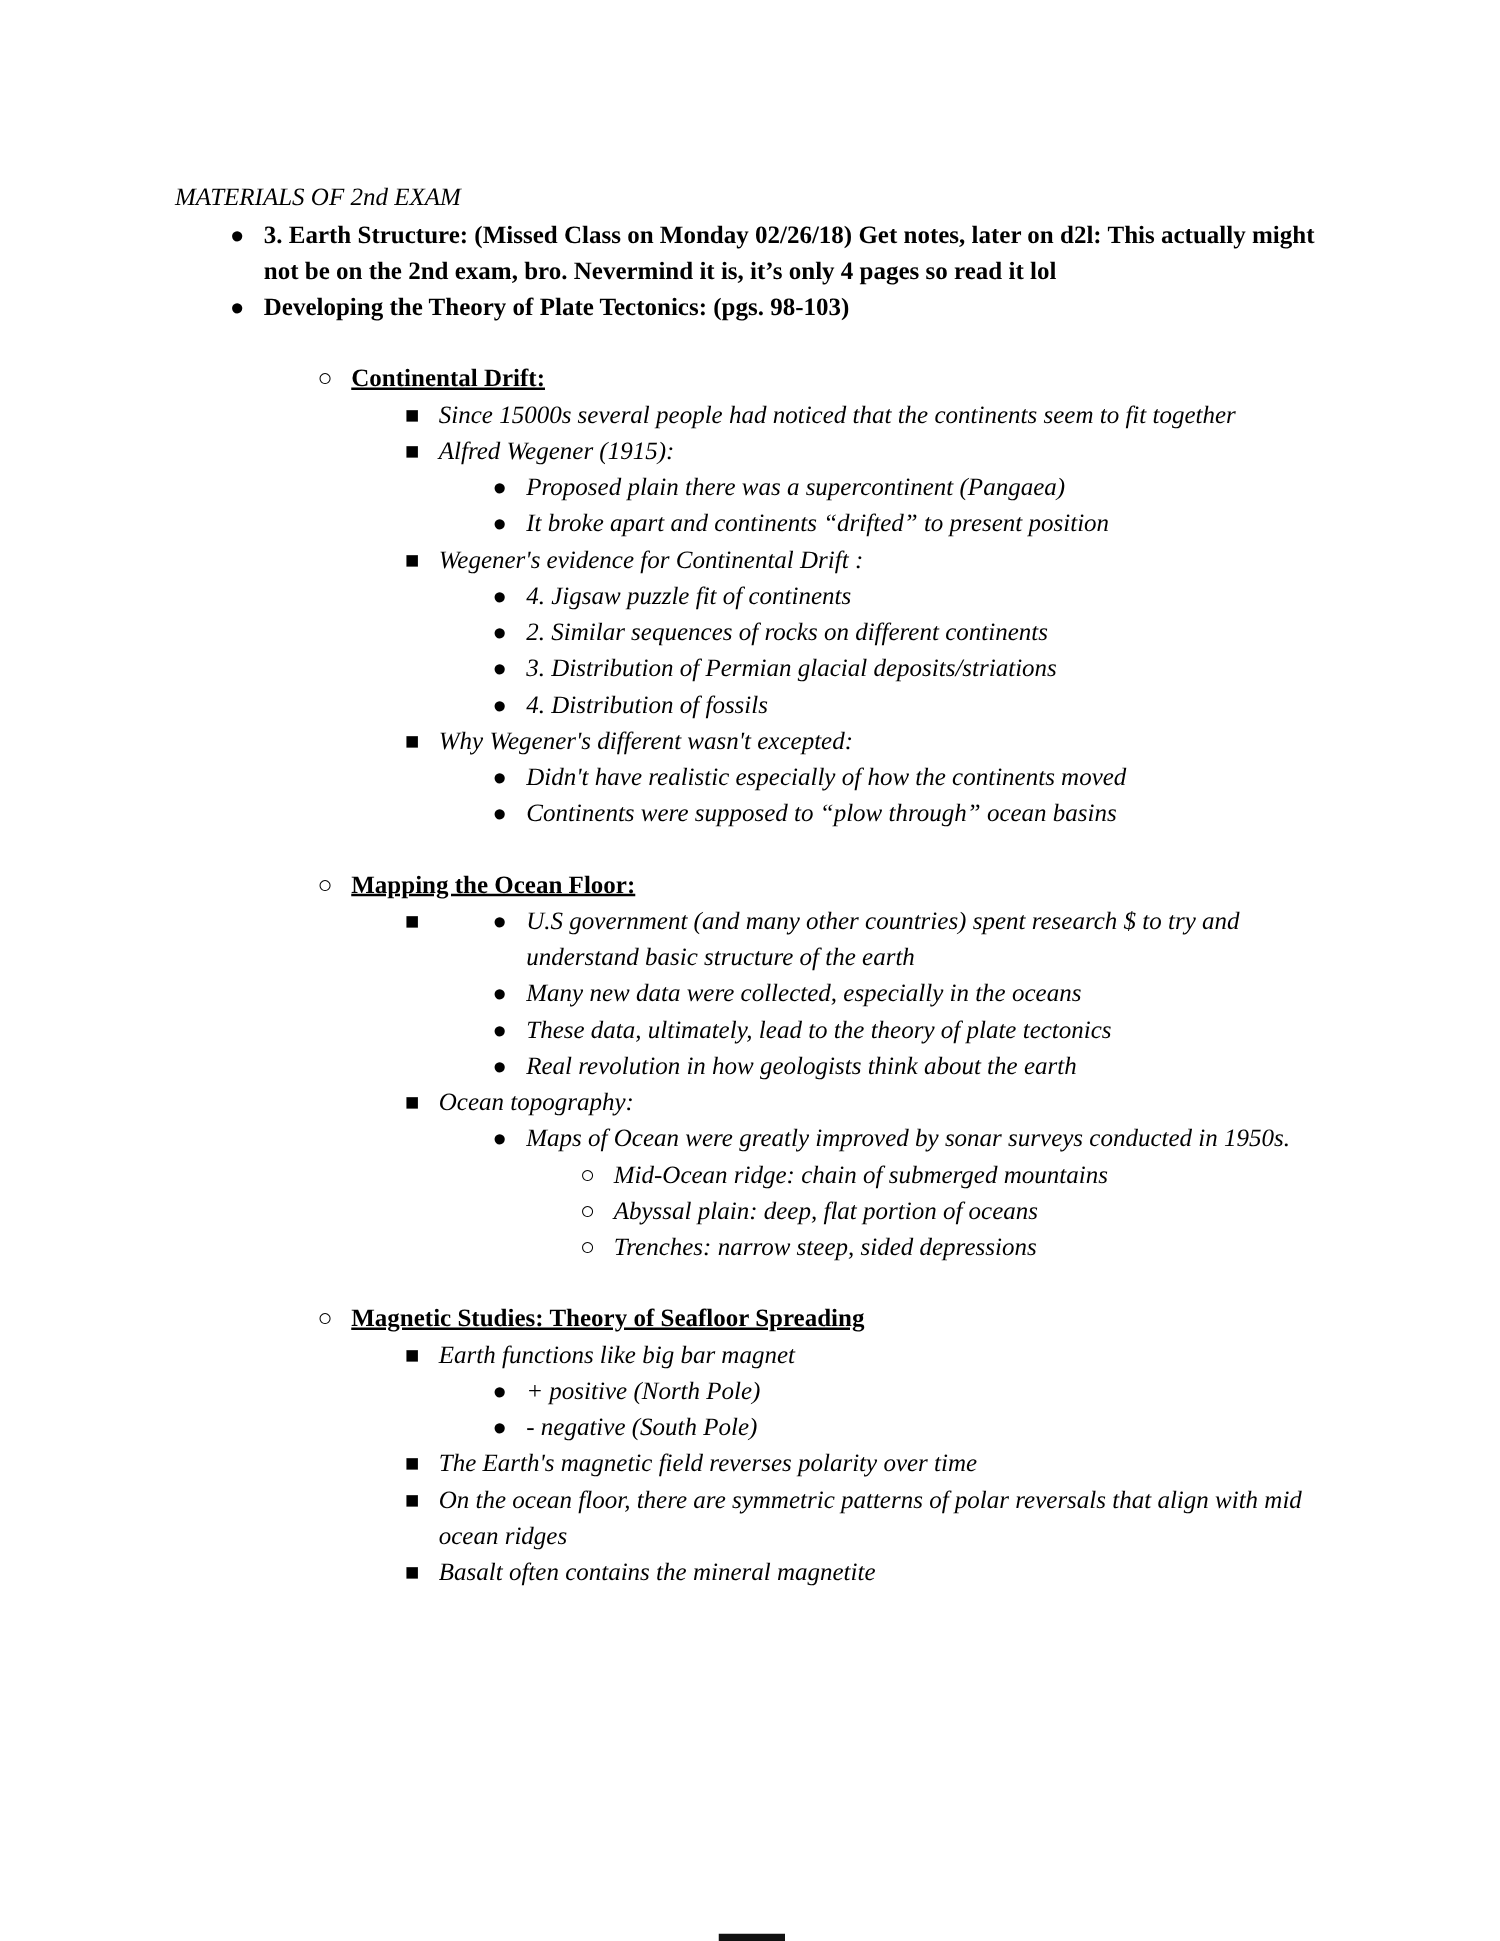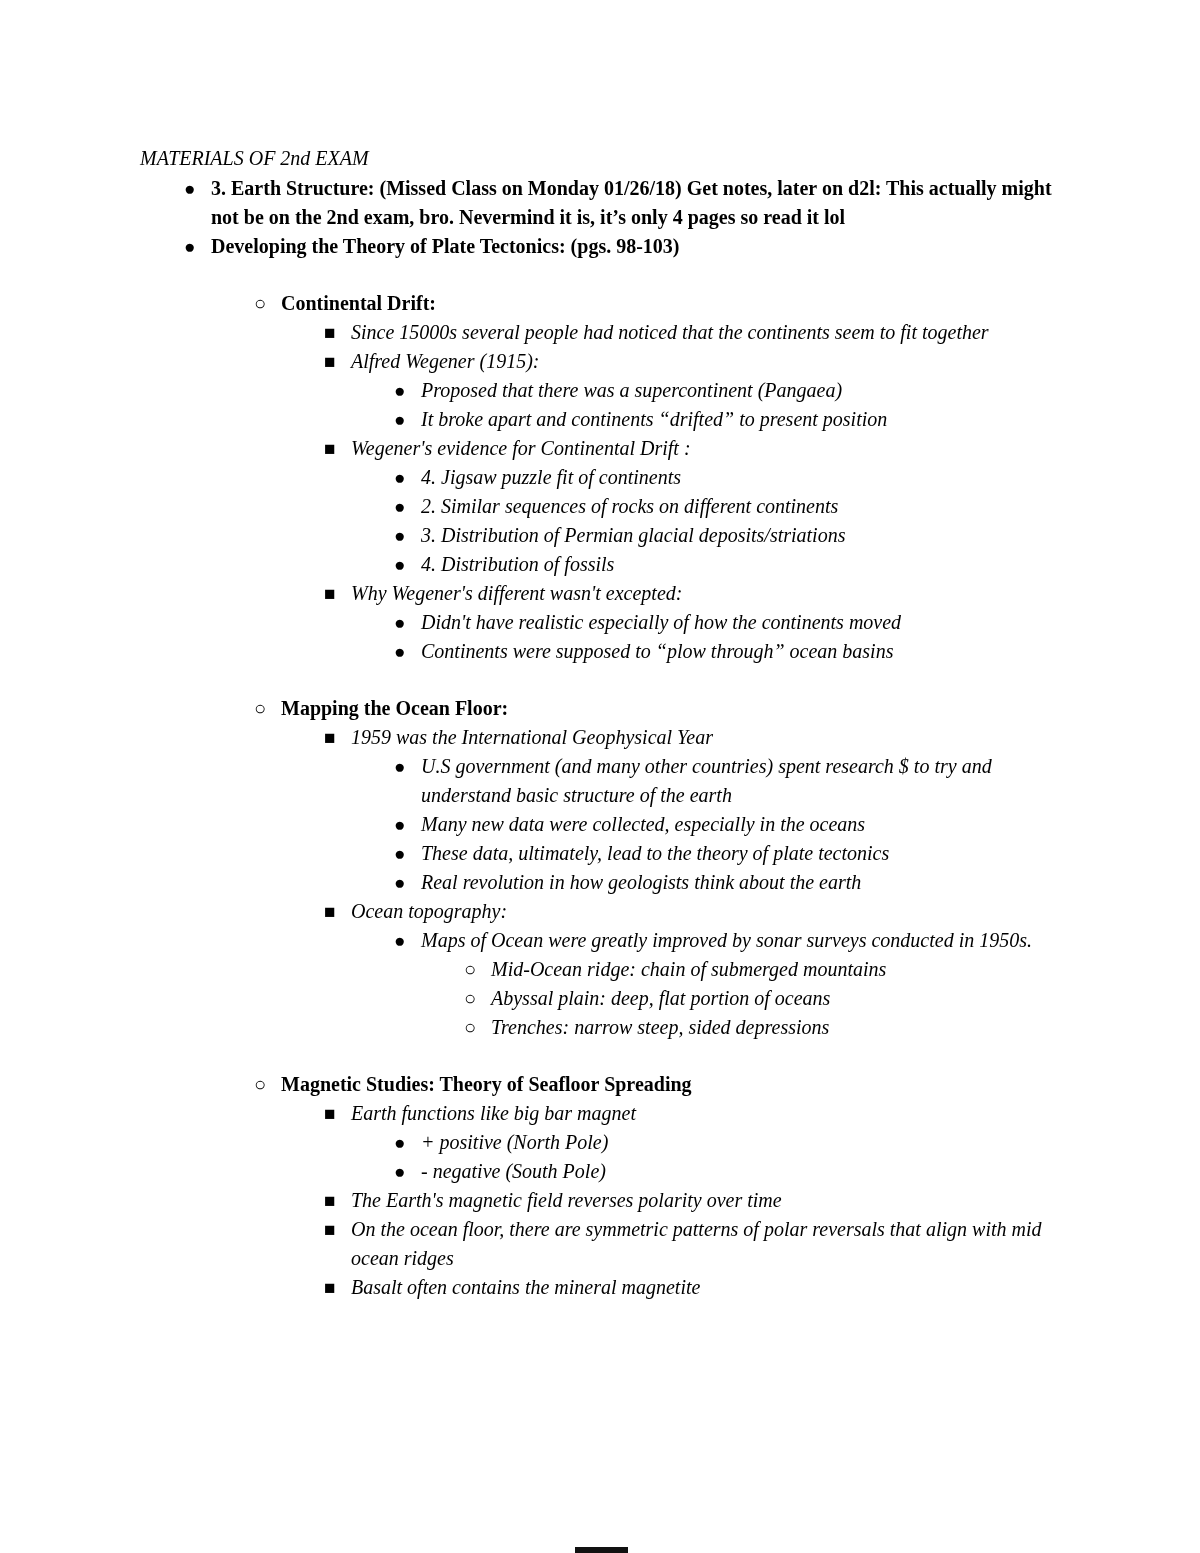--- a/index.html
+++ b/index.html
@@ -40,21 +40,21 @@
     top: 0;
     font-style: normal;
     font-weight: 400;
     line-height: 29px;
   }
   .m-square { font-size: 19px; }
   .m-disc   { font-size: 19px; }
   .m-circle { font-size: 20px; }
   
   ul.lvl0 > li > .text { font-weight: 700; }
-  ul.lvl1 > li > .text { font-weight: 700; }
+  ul.lvl1 > li > .text { font-weight: 700; text-decoration: underline; }
   ul.lvl2 > li > .text,
   ul.lvl3 > li > .text,
   ul.lvl4 > li > .text { font-style: italic; }
   
   ul.lvl1 > li { margin-top: 28px; }
   .bottom-mark {
     position: absolute;
     left: 575px;
     top: 1547px;
     width: 53px;
@@ -63,41 +63,41 @@
   }
 </style>
 </head>
 <body>
 
 <div class="page">
   <div class="title">MATERIALS OF 2nd EXAM</div>
 
   <div id="outline">
       <ul class="lvl lvl0">
-        <li class="outline-item"><span class="marker m-disc">●</span><span class="text">3. Earth Structure: (Missed Class on Monday 01/26/18) Get notes, later on d2l: This actually might not be on the 2nd exam, bro. Nevermind it is, it’s only 4 pages so read it lol</span></li>
+        <li class="outline-item"><span class="marker m-disc">●</span><span class="text">3. Earth Structure: (Missed Class on Monday 02/26/18) Get notes, later on d2l: This actually might not be on the 2nd exam, bro. Nevermind it is, it’s only 4 pages so read it lol</span></li>
         <li class="outline-item"><span class="marker m-disc">●</span><span class="text">Developing the Theory of Plate Tectonics: (pgs. 98-103)</span><ul class="lvl lvl1">
             <li class="outline-item"><span class="marker m-circle">○</span><span class="text">Continental Drift:</span><ul class="lvl lvl2">
                 <li class="outline-item"><span class="marker m-square">■</span><span class="text">Since 15000s several people had noticed that the continents seem to fit together</span></li>
                 <li class="outline-item"><span class="marker m-square">■</span><span class="text">Alfred Wegener (1915):</span><ul class="lvl lvl3">
-                    <li class="outline-item"><span class="marker m-disc">●</span><span class="text">Proposed that there was a supercontinent (Pangaea)</span></li>
+                    <li class="outline-item"><span class="marker m-disc">●</span><span class="text">Proposed plain there was a supercontinent (Pangaea)</span></li>
                     <li class="outline-item"><span class="marker m-disc">●</span><span class="text">It broke apart and continents “drifted” to present position</span></li>
                   </ul></li>
                 <li class="outline-item"><span class="marker m-square">■</span><span class="text">Wegener's evidence for Continental Drift :</span><ul class="lvl lvl3">
                     <li class="outline-item"><span class="marker m-disc">●</span><span class="text">4. Jigsaw puzzle fit of continents</span></li>
                     <li class="outline-item"><span class="marker m-disc">●</span><span class="text">2. Similar sequences of rocks on different continents</span></li>
                     <li class="outline-item"><span class="marker m-disc">●</span><span class="text">3. Distribution of Permian glacial deposits/striations</span></li>
                     <li class="outline-item"><span class="marker m-disc">●</span><span class="text">4. Distribution of fossils</span></li>
                   </ul></li>
                 <li class="outline-item"><span class="marker m-square">■</span><span class="text">Why Wegener's different wasn't excepted:</span><ul class="lvl lvl3">
                     <li class="outline-item"><span class="marker m-disc">●</span><span class="text">Didn't have realistic especially of how the continents moved</span></li>
                     <li class="outline-item"><span class="marker m-disc">●</span><span class="text">Continents were supposed to “plow through” ocean basins</span></li>
                   </ul></li>
               </ul></li>
             <li class="outline-item"><span class="marker m-circle">○</span><span class="text">Mapping the Ocean Floor:</span><ul class="lvl lvl2">
-                <li class="outline-item"><span class="marker m-square">■</span><span class="text">1959 was the International Geophysical Year</span><ul class="lvl lvl3">
+                <li class="outline-item"><span class="marker m-square">■</span><ul class="lvl lvl3">
                     <li class="outline-item"><span class="marker m-disc">●</span><span class="text">U.S government (and many other countries) spent research $ to try and understand basic structure of the earth</span></li>
                     <li class="outline-item"><span class="marker m-disc">●</span><span class="text">Many new data were collected, especially in the oceans</span></li>
                     <li class="outline-item"><span class="marker m-disc">●</span><span class="text">These data, ultimately, lead to the theory of plate tectonics</span></li>
                     <li class="outline-item"><span class="marker m-disc">●</span><span class="text">Real revolution in how geologists think about the earth</span></li>
                   </ul></li>
                 <li class="outline-item"><span class="marker m-square">■</span><span class="text">Ocean topography:</span><ul class="lvl lvl3">
                     <li class="outline-item"><span class="marker m-disc">●</span><span class="text">Maps of Ocean were greatly improved by sonar surveys conducted in 1950s.</span><ul class="lvl lvl4">
                         <li class="outline-item"><span class="marker m-circle">○</span><span class="text">Mid-Ocean ridge: chain of submerged mountains</span></li>
                         <li class="outline-item"><span class="marker m-circle">○</span><span class="text">Abyssal plain: deep, flat portion of oceans</span></li>
                         <li class="outline-item"><span class="marker m-circle">○</span><span class="text">Trenches: narrow steep, sided depressions</span></li>

